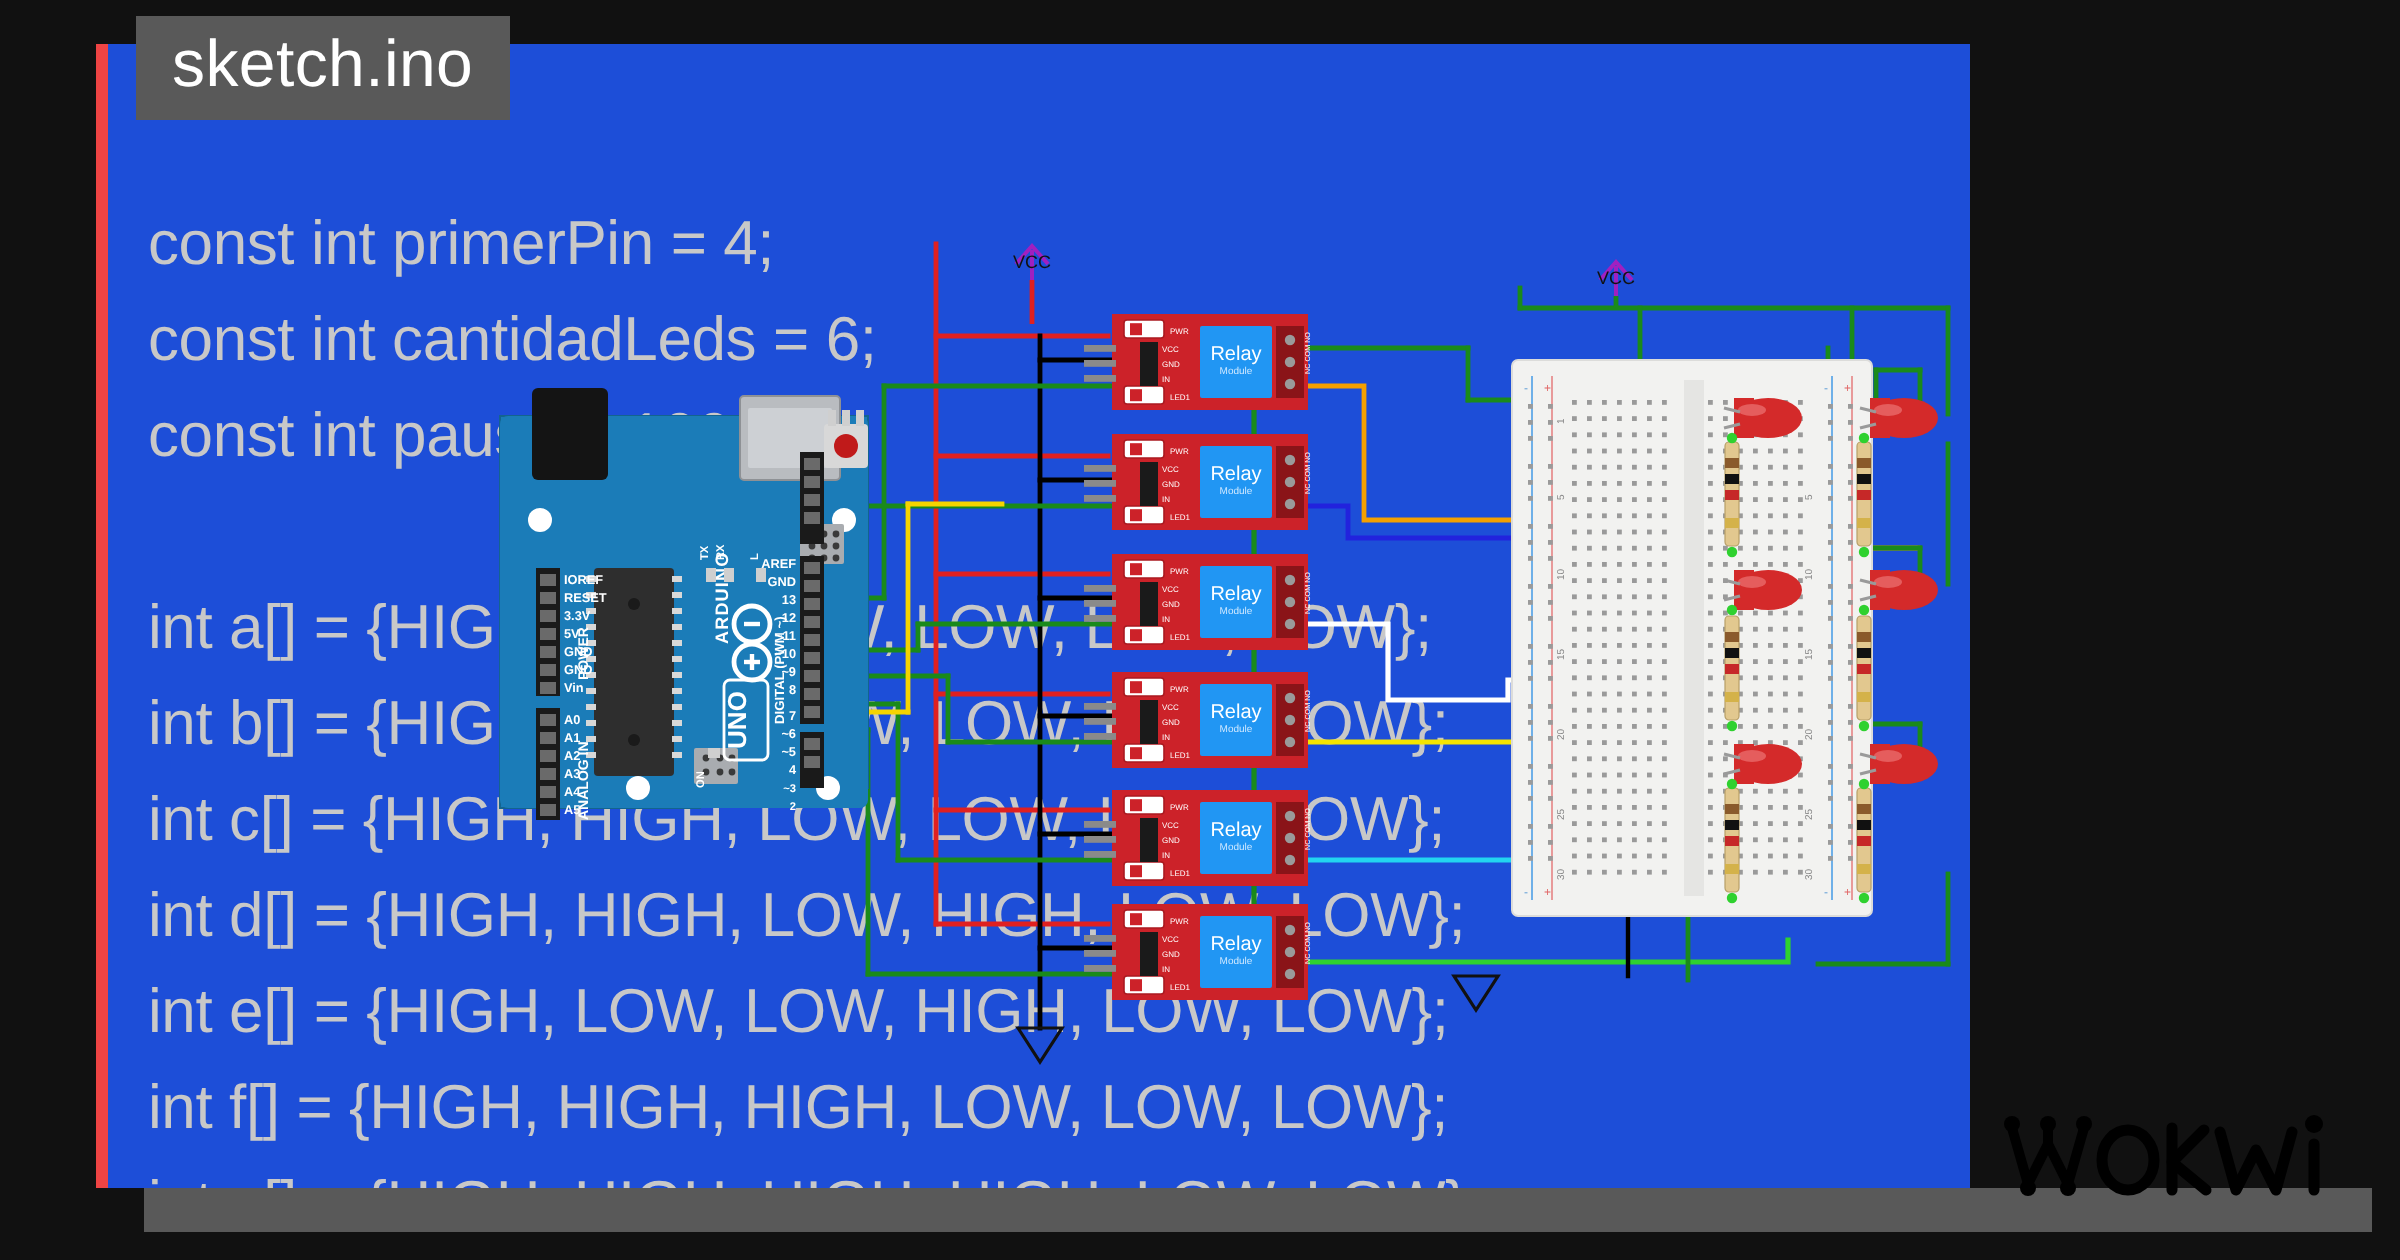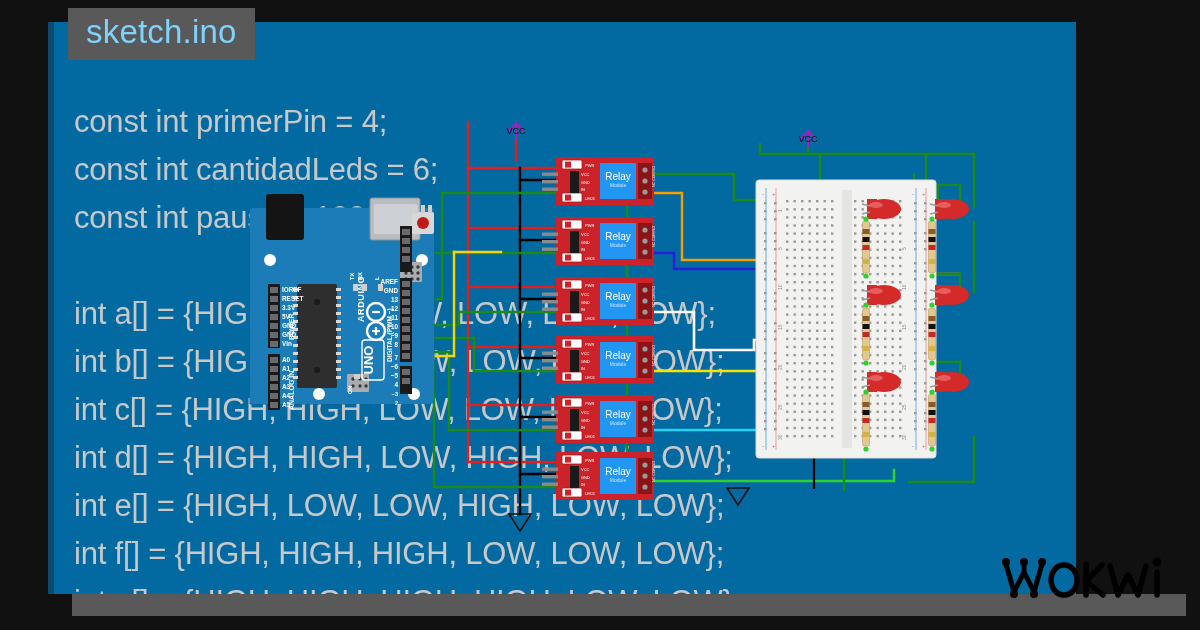--- a/index.html
+++ b/index.html
@@ -7,41 +7,41 @@
   body {
     background:#111111;
     font-family:"Liberation Sans", sans-serif;
     position:relative;
   }
 
   
   #canvas {
     position:absolute;
     left:48px; top:22px;
-    width:1028px; height:572px;
-    background:#0369a1;
-    border-left:6px solid #0c4a6e;
+    width:937px; height:572px;
+    background:#1d4ed8;
+    border-left:6px solid #ef4444;
     overflow:hidden;
   }
 
   
   #bottom-bar {
     position:absolute;
     left:72px; top:594px;
     width:1114px; height:22px;
     background:#595959;
   }
 
   
   #tab-sketch {
     position:absolute;
     left:68px; top:8px;
     padding:5px 18px 9px 18px;
     background:#595959;
-    color:#7dd3fc;
+    color:#ffffff;
     font-size:33px;
     line-height:1.15;
     letter-spacing:0.2px;
     z-index:40;
     font-family:"Liberation Sans", sans-serif;
   }
 
   
   #code {
     position:absolute;

